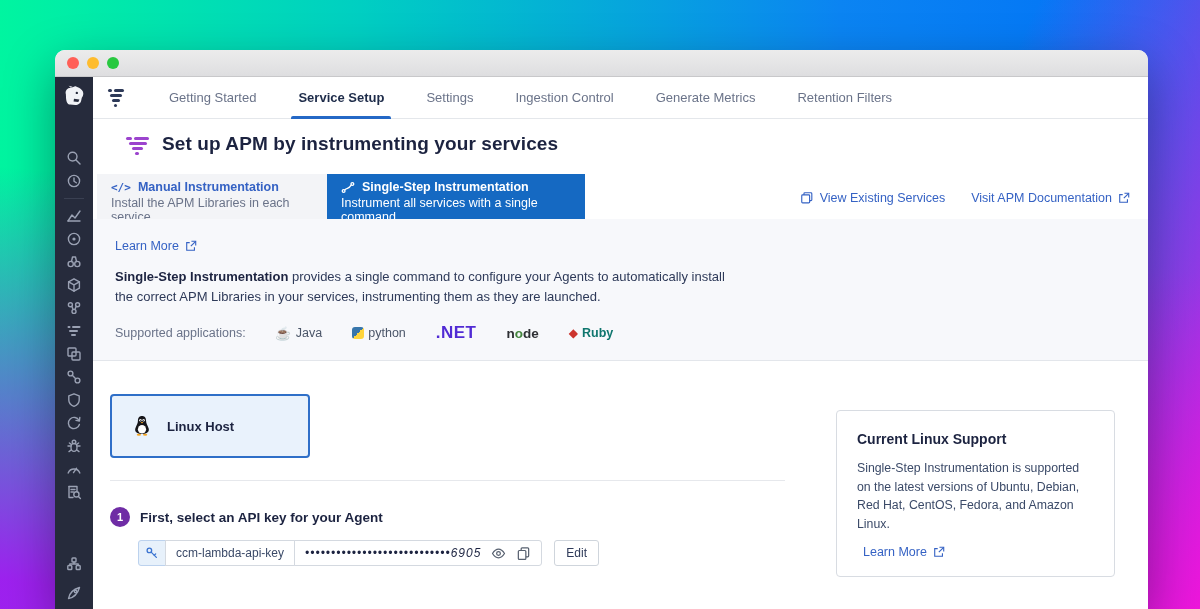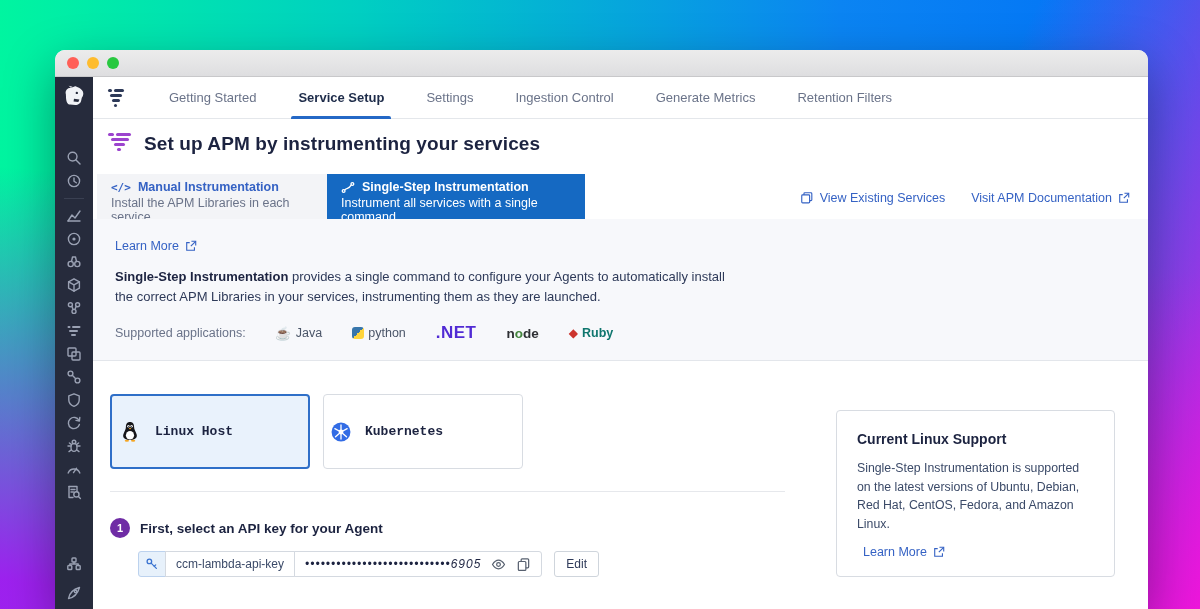--- a/index.html
+++ b/index.html
@@ -59,21 +59,21 @@
   .nav-tab {
     position:relative; height:42px; display:flex; align-items:center;
     padding:0 21px; font-size:13px; color:#6a7389; cursor:pointer; white-space:nowrap;
   }
   .nav-tab.active { color:#1d2b49; font-weight:bold; }
   .nav-tab.active::after {
     content:""; position:absolute; left:14px; right:14px; bottom:0; height:3px;
     background:#2468c6; border-radius:2px 2px 0 0;
   }
 
-  .page-header { display:flex; align-items:flex-start; gap:13px; padding:14px 0 13px 15px; background:#fff; }
+  .page-header { display:flex; align-items:flex-end; gap:13px; padding:14px 0 13px 15px; background:#fff;margin-left:18px; }
   .page-header .title { font-size:19px; font-weight:bold; color:#1c2340; letter-spacing:.1px; }
 
   
   .inst-row { display:flex; align-items:flex-end; margin-top:6px; padding-right:18px; }
   .inst-tab { width:230px; height:45px; padding:6px 14px; cursor:pointer; }
   .inst-tab .t1 { font-size:12.5px; font-weight:bold; display:flex; align-items:center; gap:7px; }
   .inst-tab .t2 { font-size:12.5px; margin-top:2px; }
   .inst-tab.manual { background:#f3f4f7; margin-left:4px; }
   .inst-tab.manual .t1 { color:#3562c4; }
   .inst-tab.manual .t2 { color:#6a7389; }
@@ -97,23 +97,23 @@
   .nodeword { font-weight:bold; font-size:13.5px; color:#2d2f33; }
   .nodeword .o { color:#43853d; }
   .ruby-gem { color:#cc342d; font-size:12px; }
   .ruby-txt { font-weight:bold; font-size:12.5px; color:#0f766e; }
 
   
   .deploy { position:relative; flex:1; padding:16px 0 0 17px; background:#fff; }
   .question { font-size:13.5px; font-weight:bold; color:#1c2340; }
   .cards { display:flex; gap:13px; margin-top:17px; }
   .dcard {
-    width:200px; height:75px; border:1px solid #d8dce2; border-radius:4px; background:#fff;
-    display:flex; align-items:center; gap:13px; padding-left:6px; cursor:pointer;
-    font-size:13px; font-weight:bold; color:#1c2340;font-family:Liberation Mono, monospace;
+    width:200px; height:64px; border:1px solid #d8dce2; border-radius:4px; background:#fff;
+    display:flex; align-items:center; gap:13px; padding-left:18px; cursor:pointer;
+    font-size:13px; font-weight:bold; color:#1c2340;
   }
   .dcard.selected { border:2px solid #2f6fc8; background:#e9f2fc; }
   .hr { width:675px; border-top:1px solid #e6e8ec; margin-top:22px; }
 
   .step-head { display:flex; align-items:center; gap:10px; margin-top:26px; }
   .step-num {
     width:20px; height:20px; border-radius:50%; background:#6f2ca5; color:#fff;
     font-size:11px; font-weight:bold; display:flex; align-items:center; justify-content:center;
   }
   .step-title { font-size:13.5px; font-weight:bold; color:#1c2340; }
@@ -418,35 +418,20 @@
                 <circle cx="11.3" cy="4.7" r="1" fill="#fff"></circle>
               <circle cx="8.9" cy="4.8" r="0.45" fill="#16161a"></circle>
                 <circle cx="11.1" cy="4.8" r="0.45" fill="#16161a"></circle>
               <path d="M8.9 6.1 h2.2 l-1.1 1.4 Z" fill="#f5a623"></path>
               <ellipse cx="7.4" cy="16.8" rx="1.8" ry="0.9" fill="#f5a623"></ellipse>
               <ellipse cx="12.6" cy="16.8" rx="1.8" ry="0.9" fill="#f5a623"></ellipse>
             </svg>
             <span>Linux Host</span>
           </div>
 
-          <div class="dcard">
-            <svg width="22" height="22" viewBox="0 0 20 20">
-              <circle cx="10" cy="10" r="8.6" fill="#326ce5"></circle>
-              <g stroke="#fff" stroke-width="1.2" stroke-linecap="round">
-                <line x1="10" y1="10" x2="10" y2="3.6"></line>
-                  <line x1="10" y1="10" x2="15.6" y2="7"></line>
-                <line x1="10" y1="10" x2="15" y2="14.4"></line>
-                  <line x1="10" y1="10" x2="10" y2="16.4"></line>
-                <line x1="10" y1="10" x2="5" y2="14.4"></line>
-                  <line x1="10" y1="10" x2="4.4" y2="7"></line>
-              </g>
-              <circle cx="10" cy="10" r="2.2" fill="#fff"></circle>
-            </svg>
-            <span>Kubernetes</span>
-          </div>
         </div>
 
         <div class="hr"></div>
 
         <div class="step-head">
           <span class="step-num">1</span>
           <span class="step-title">First, select an API key for your Agent</span>
         </div>
 
         <div class="keyrow">

